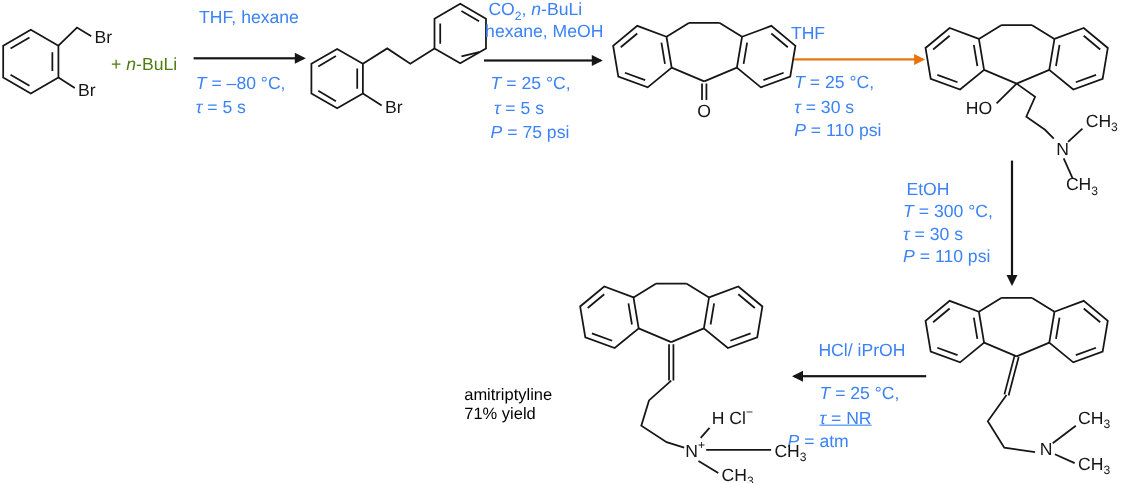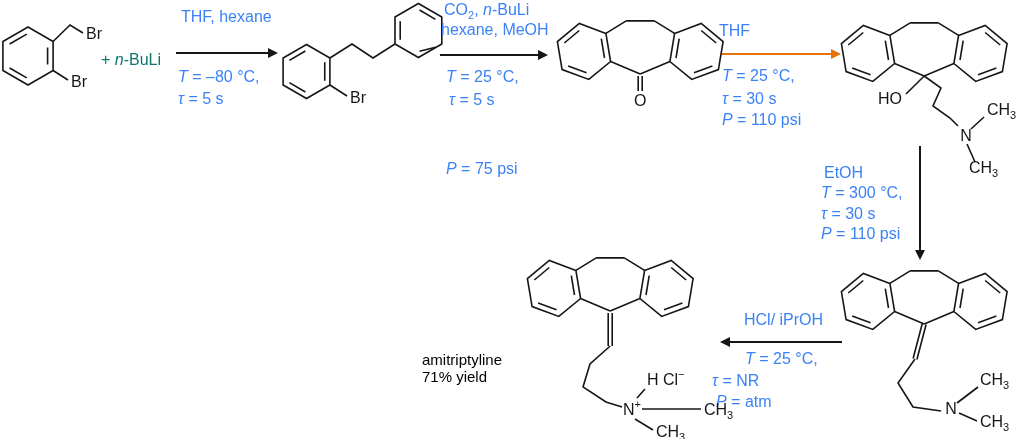--- a/index.html
+++ b/index.html
@@ -3,21 +3,21 @@
 <meta charset="utf-8">
 <style>
   html,body{margin:0;padding:0;background:#ffffff;}
   .scheme{position:relative;width:1024px;height:439px;background:#ffffff;overflow:hidden;
           font-family:"Liberation Sans",sans-serif;color:#161616;}
   .scheme svg{position:absolute;overflow:visible;}
   .scheme svg path, .scheme svg line{stroke:#161616;stroke-width:1.6;fill:none;}
   .scheme svg text{font-family:"Liberation Sans",sans-serif;font-size:16px;fill:#161616;stroke:none;}
   .cond{position:absolute;color:#3b82f6;font-size:16px;line-height:18px;white-space:nowrap;}
   .cond i{font-style:italic;}
-  .blk{position:absolute;color:#0f766e;font-size:16px;white-space:nowrap;}
+  .blk{position:absolute;color:#4d7c0f;font-size:16px;white-space:nowrap;}
   .blk i{font-style:italic;}
   sub.s{font-size:11px;}
   .aline{position:absolute;height:2px;background:#161616;}
   .aline.v{width:2px;}
   .head-r{position:absolute;right:-2px;top:-4px;width:0;height:0;
           border-top:5px solid transparent;border-bottom:5px solid transparent;border-left:10px solid #161616;}
   .head-l{position:absolute;left:-2px;top:-4px;width:0;height:0;
           border-top:5px solid transparent;border-bottom:5px solid transparent;border-right:10px solid #161616;}
   .head-d{position:absolute;bottom:-2px;left:-4px;width:0;height:0;
           border-left:5px solid transparent;border-right:5px solid transparent;border-top:10px solid #161616;}
@@ -76,21 +76,21 @@
     <text x="70" y="101">Br</text>
   </svg>
 
   <div class="aline" style="left:440px;top:54px;width:106px;">
       <span class="head-r"></span>
     </div>
   <div class="cond" style="left:444px;top:1px;"><span>CO</span><sub class="s">2</sub><span>, </span><i>n</i><span>-BuLi</span></div>
   <div class="cond" style="left:441px;top:21px;"><span>hexane, MeOH</span></div>
   <div class="cond" style="left:446px;top:68px;"><i>T</i><span> = 25 °C,</span></div>
   <div class="cond" style="left:449px;top:91px;"><i>τ</i><span> = 5 s</span></div>
-  <div class="cond" style="left:446px;top:112px;margin-top:48px;"><i>P</i><span> = 75 psi</span></div>
+  <div class="cond" style="left:446px;top:112px;"><i>P</i><span> = 75 psi</span></div>
 
   <svg style="left:556px;top:10px;" width="172" height="106" viewBox="0 0 172 106">
     <use href="#tricycle"></use>
     <path d="M82.2,66 L82.2,81 M86.2,66 L86.2,81"></path>
     <text x="84.2" y="96" text-anchor="middle">O</text>
   </svg>
 
   <div class="aline orange" style="left:722px;top:53px;width:117px;">
       <span class="head-r"></span>
     </div>
@@ -128,21 +128,21 @@
     <text x="140" y="125"><tspan>CH</tspan><tspan dy="4" font-size="11">3</tspan></text>
     <path d="M119,153 L137,161"></path>
     <text x="140" y="167"><tspan>CH</tspan><tspan dy="4" font-size="11">3</tspan></text>
   </svg>
 
   <div class="aline" style="left:722px;top:341px;width:120px;">
       <span class="head-l"></span>
     </div>
   <div class="cond" style="left:744px;top:311px;"><span>HCl/ iPrOH</span></div>
   <div class="cond" style="left:745px;top:350px;"><i>T</i><span> = 25 °C,</span></div>
-  <div class="cond" style="left:712px;top:372px;"><i>τ</i><span> = NR</span></div>
+  <div class="cond" style="left:745px;top:372px;text-decoration:underline;"><i>τ</i><span> = NR</span></div>
   <div class="cond" style="left:716px;top:393px;"><i>P</i><span> = atm</span></div>
 
   <svg style="left:526px;top:247px;" width="230" height="192" viewBox="0 0 230 192">
     <use href="#tricycle"></use>
     <path d="M82.2,66 L82.2,99 M86.2,66 L86.2,99"></path>
     <path d="M84.2,99 L64,117 L57,140 L80,155 L96,160"></path>
     <text x="106" y="168" text-anchor="middle"><tspan>N</tspan><tspan dy="-7" font-size="11">+</tspan></text>
     <path d="M111,151 L119,142"></path>
     <text x="121" y="138"><tspan>H Cl</tspan><tspan dy="-7" font-size="11">−</tspan></text>
     <path d="M116,162 L175,162"></path>

